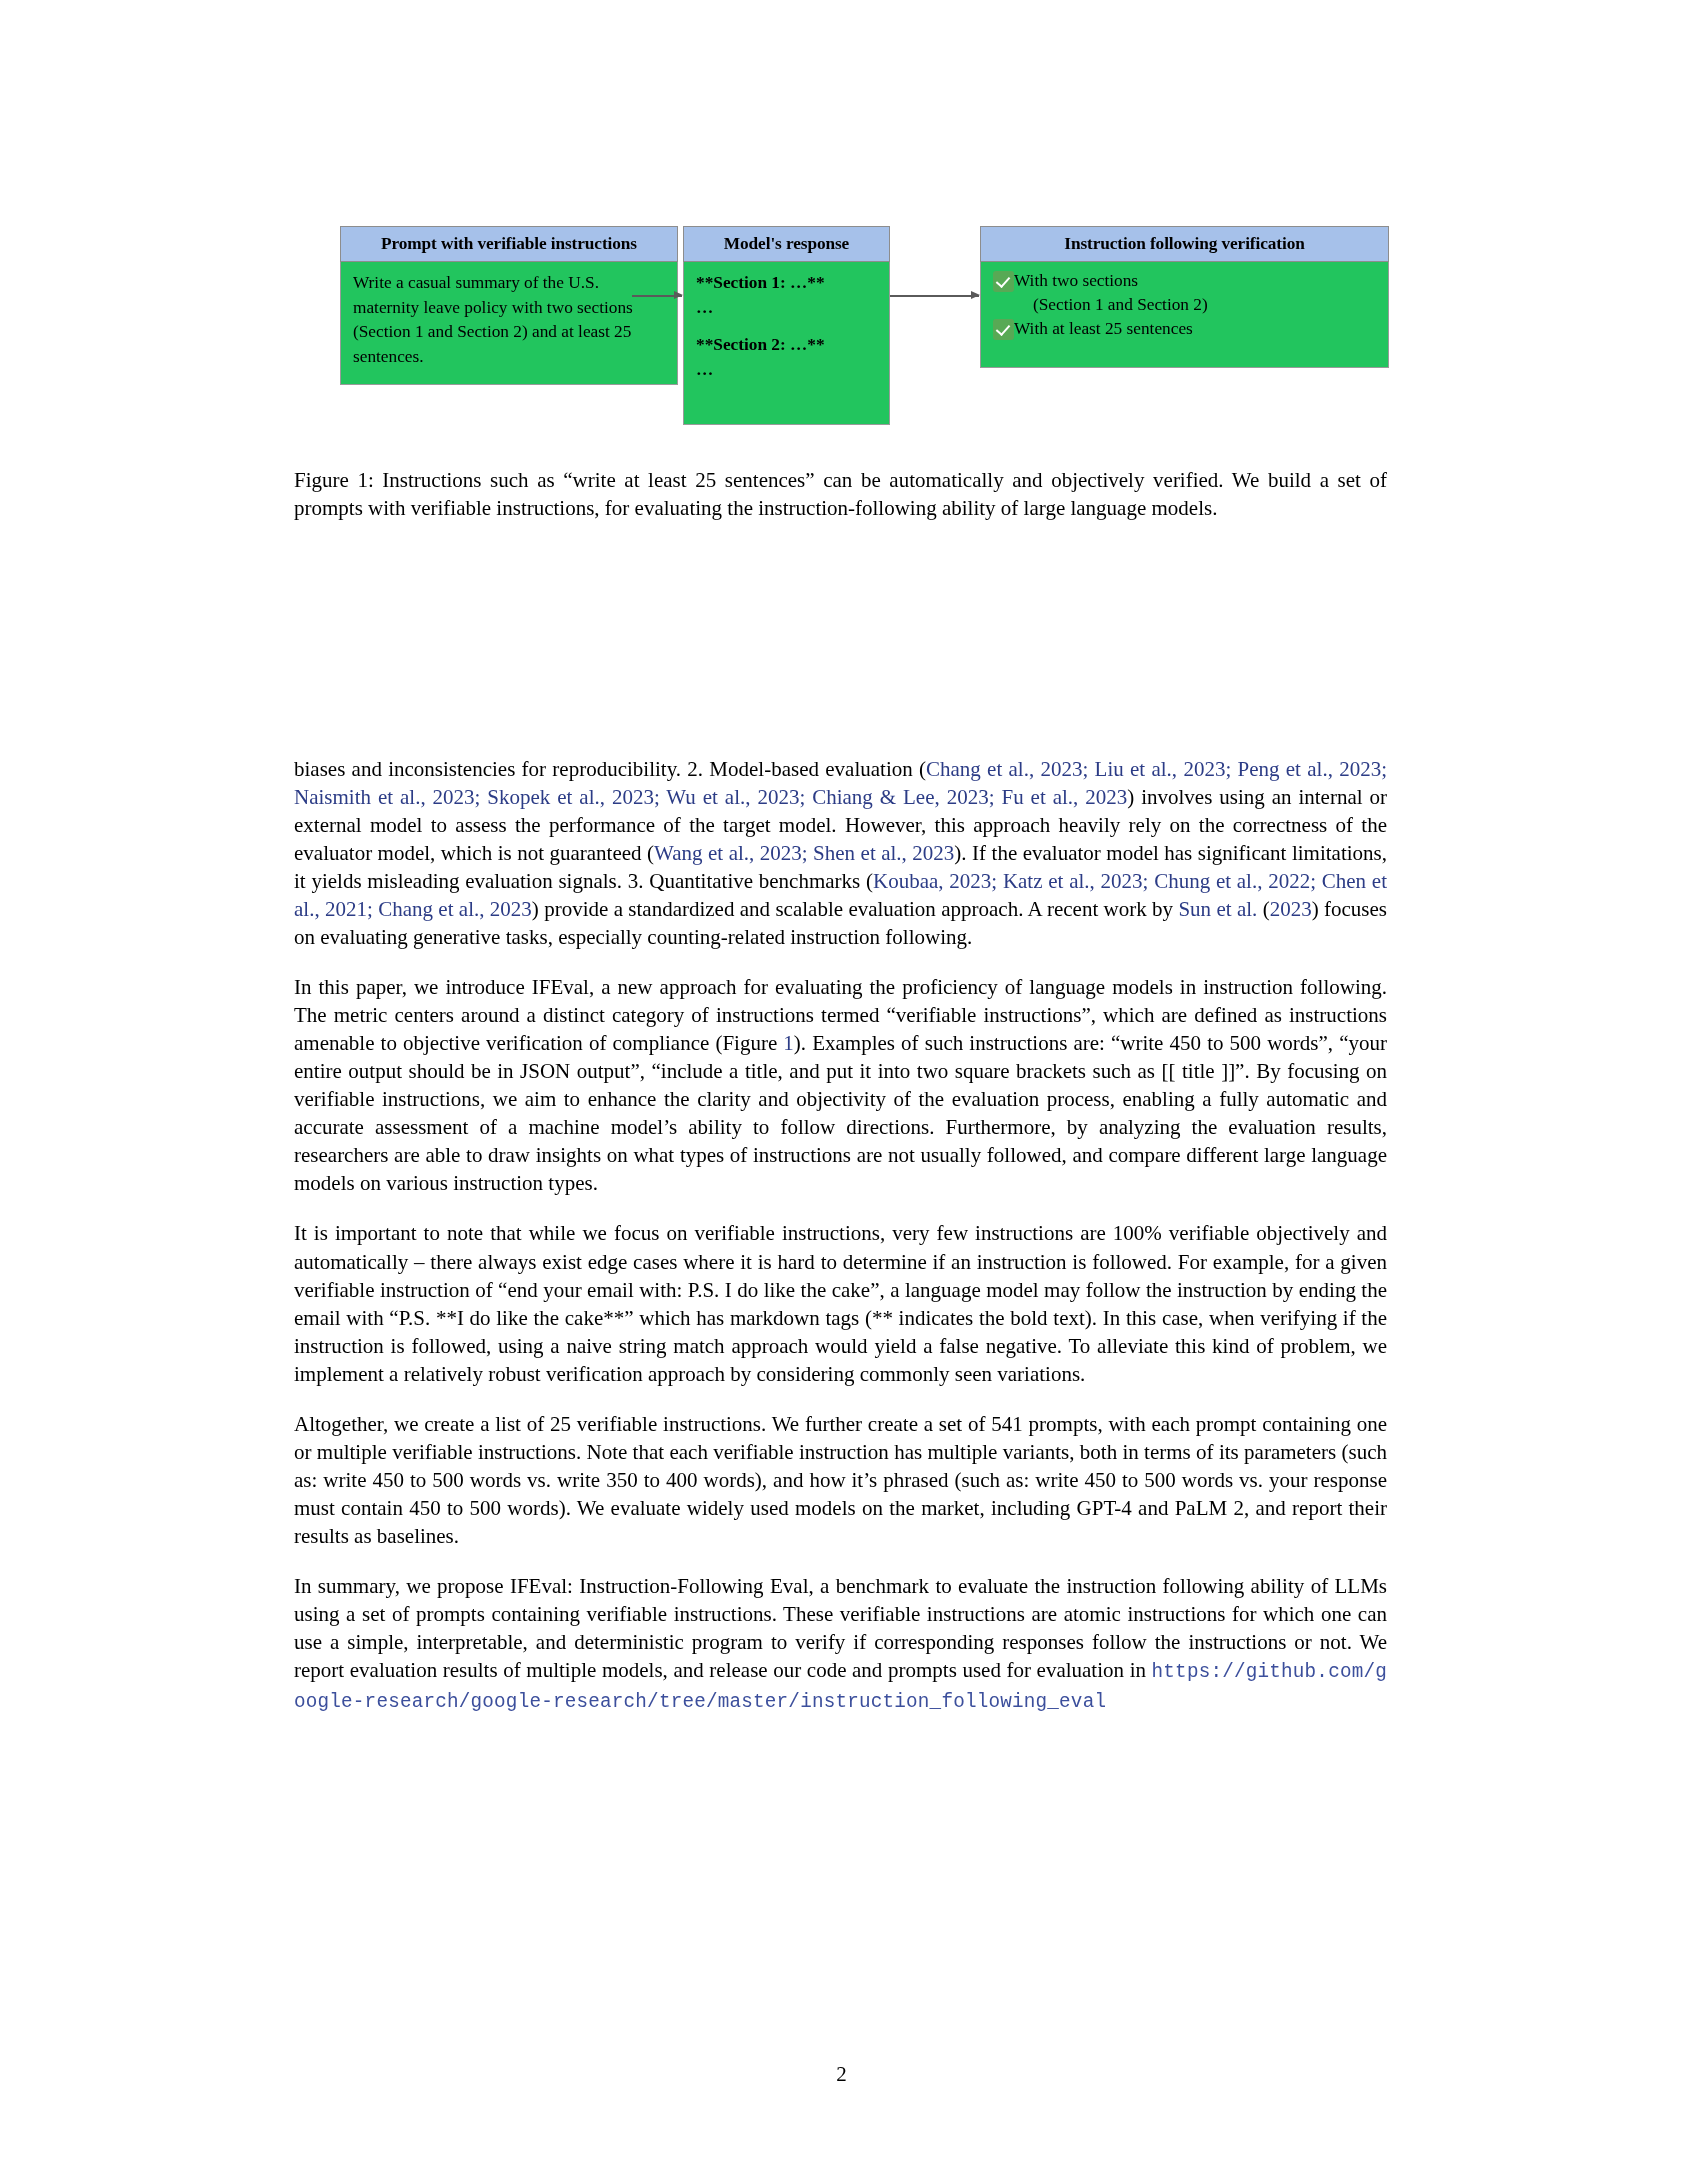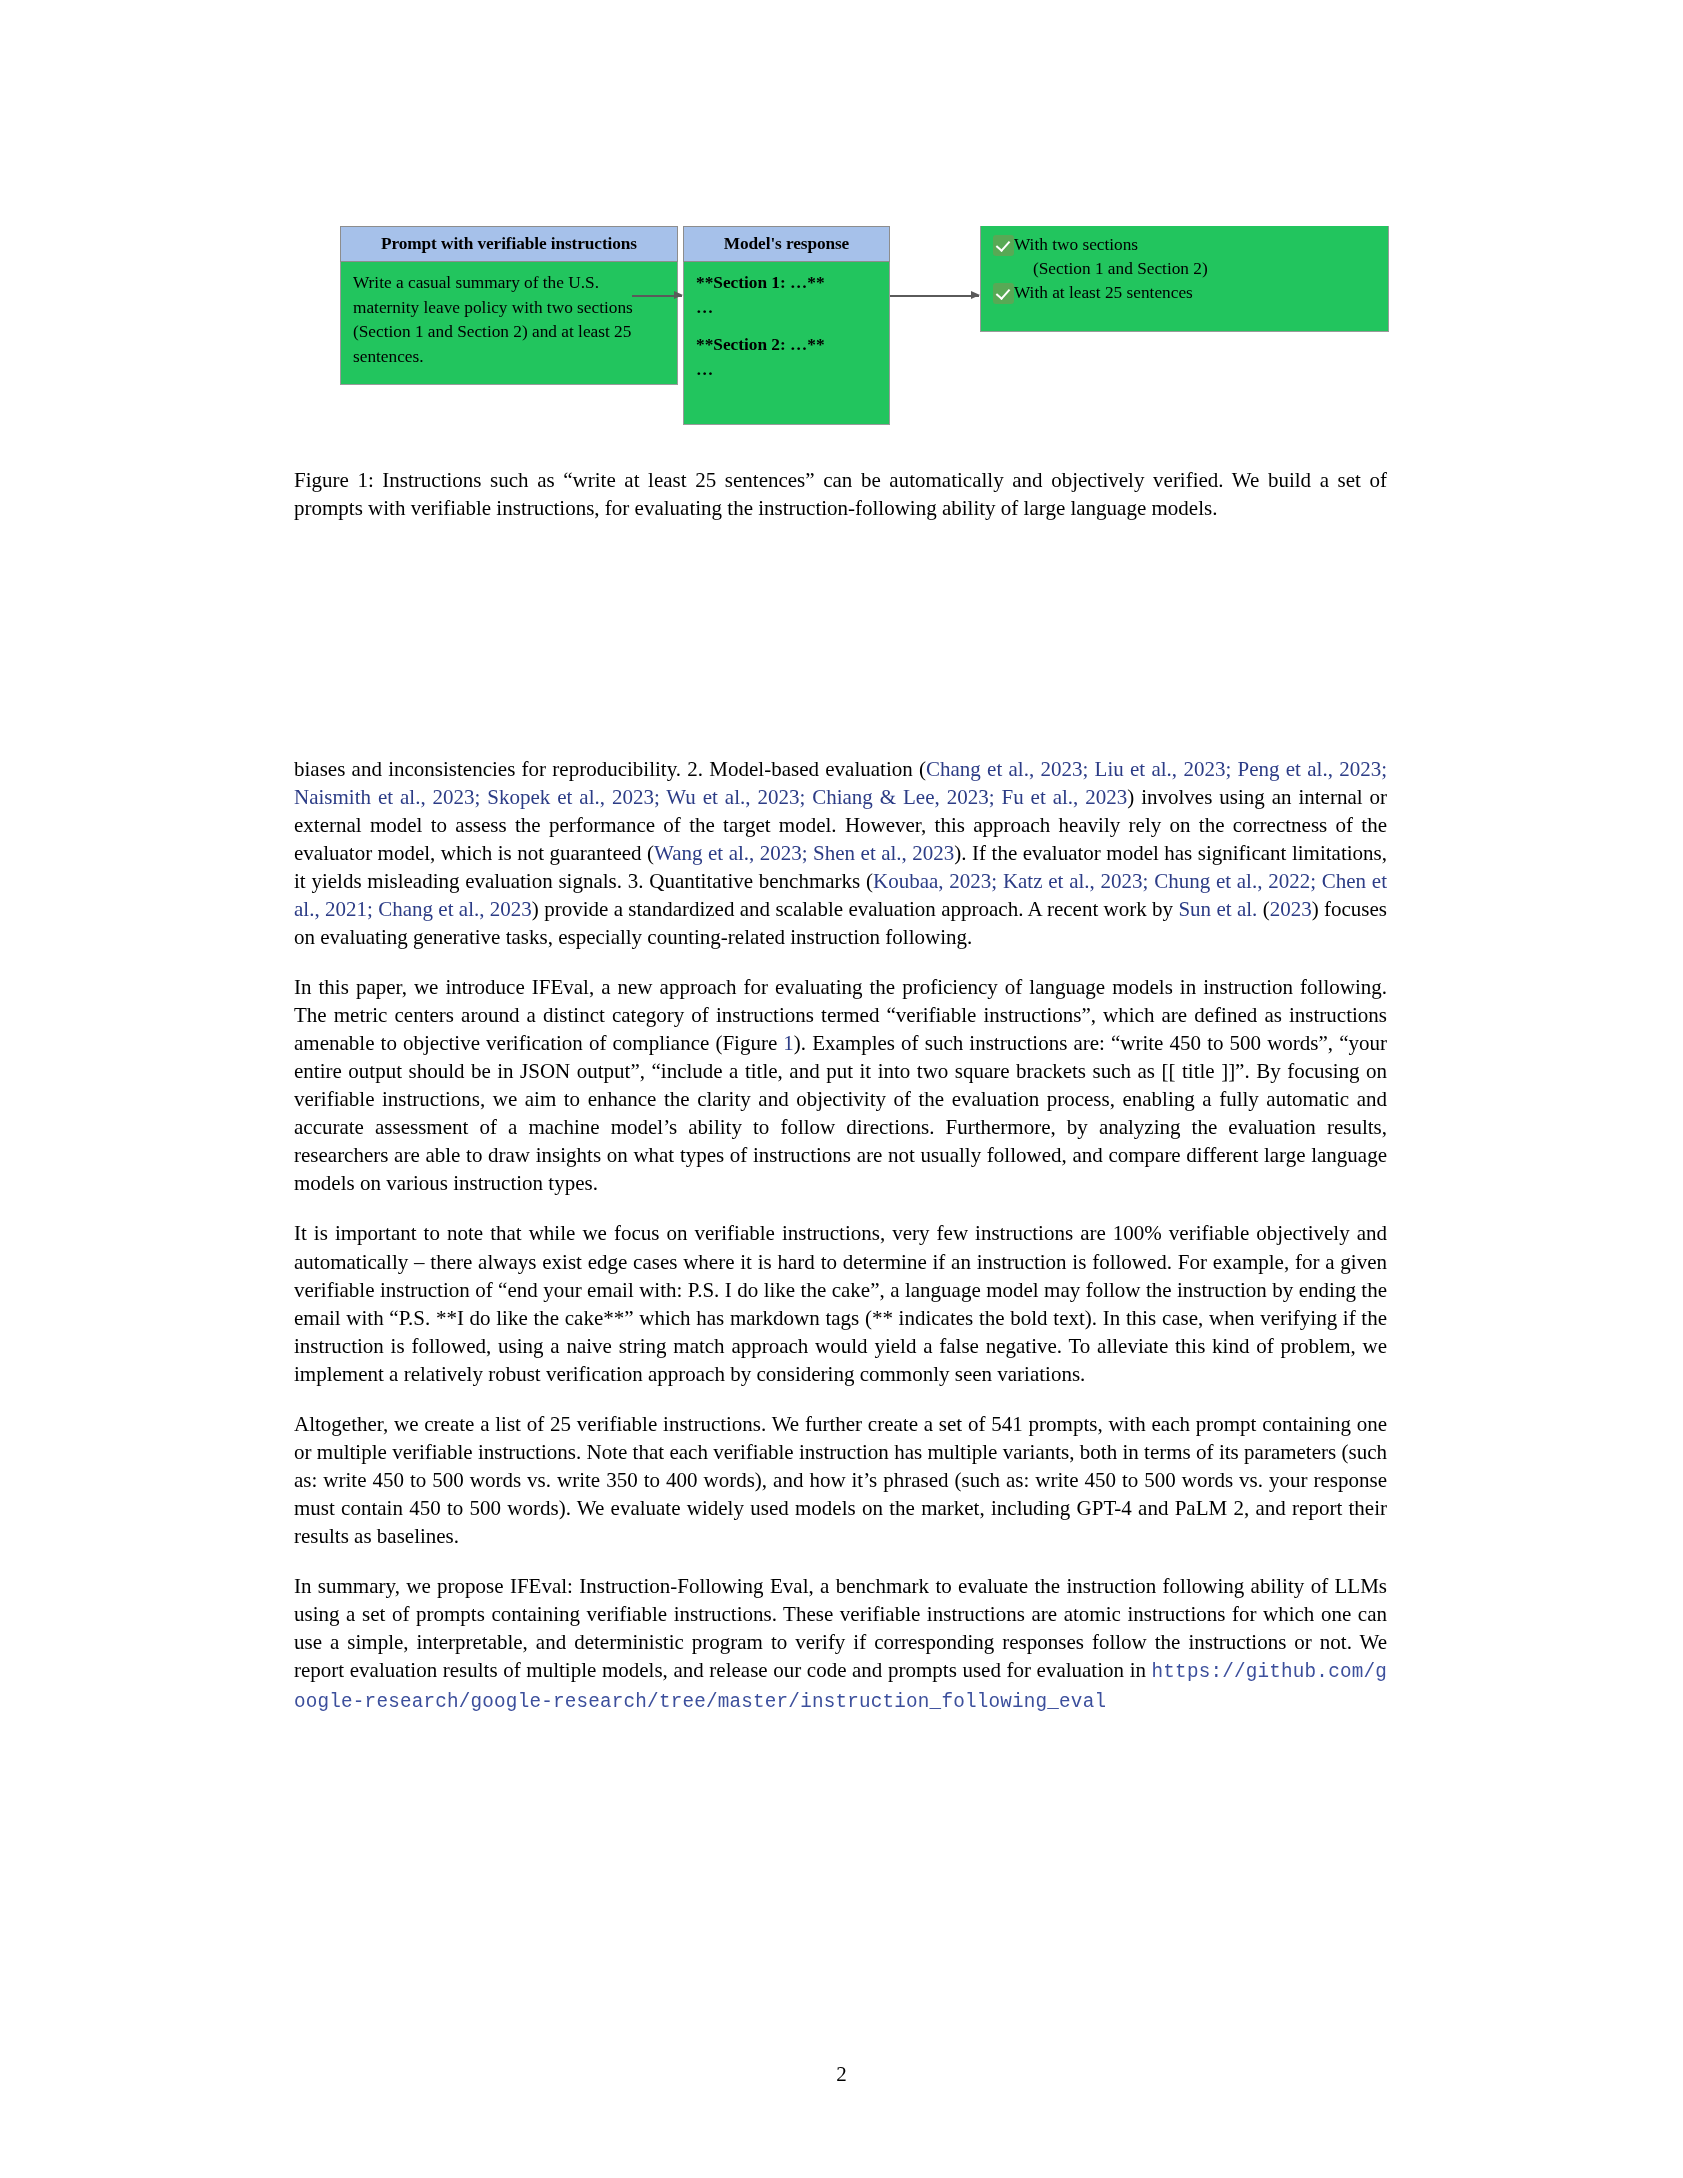--- a/index.html
+++ b/index.html
@@ -189,20 +189,21 @@
         <div class="resp-line">…</div>
         <div class="resp-gap"></div>
         <div class="resp-line">**Section 2: …**</div>
         <div class="resp-line">…</div>
       </div>
     </div>
 
     <div class="arrow" id="arrow-2"></div>
 
     <div class="fbox" id="box-verify">
+      <div class="fhead">Instruction following verification</div>
       <div class="fbody">
         <div class="vrow">
           <span class="vcheck"></span>
           <span class="vtext">With two sections</span>
         </div>
         <div class="vsub">(Section 1 and Section 2)</div>
         <div class="vrow">
           <span class="vcheck"></span>
           <span class="vtext">With at least 25 sentences</span>
         </div>

